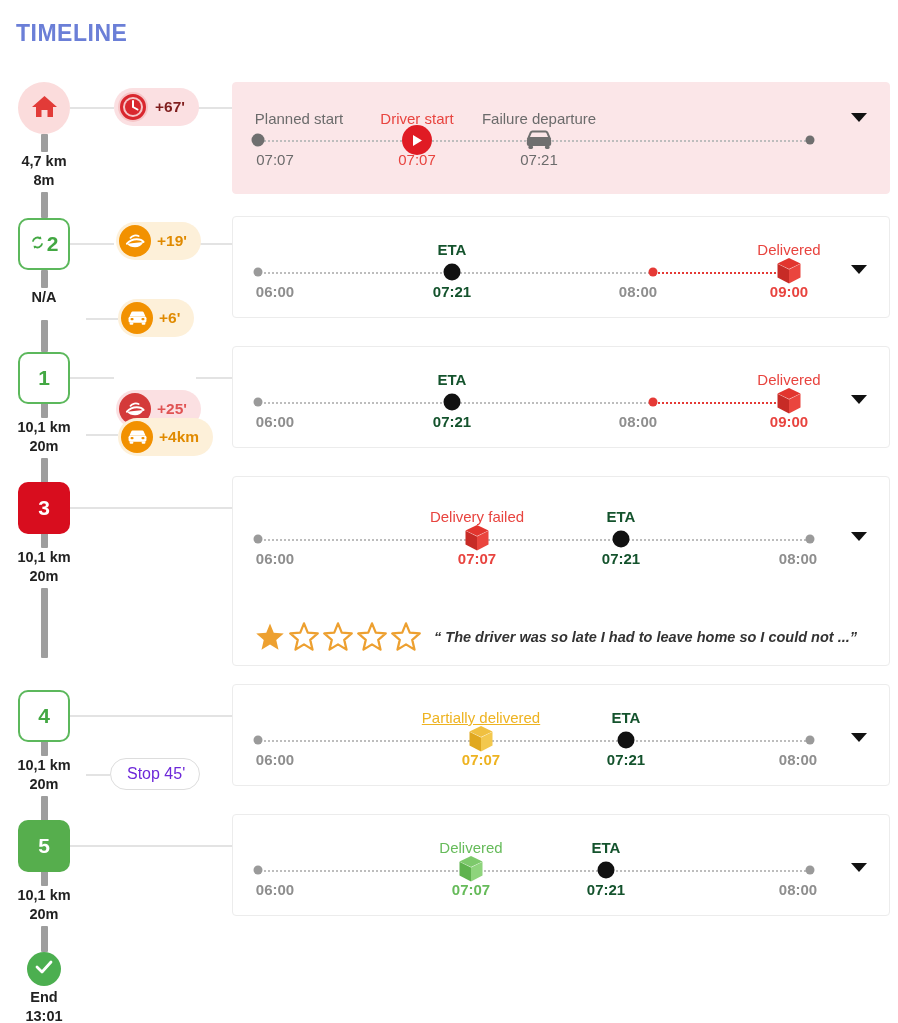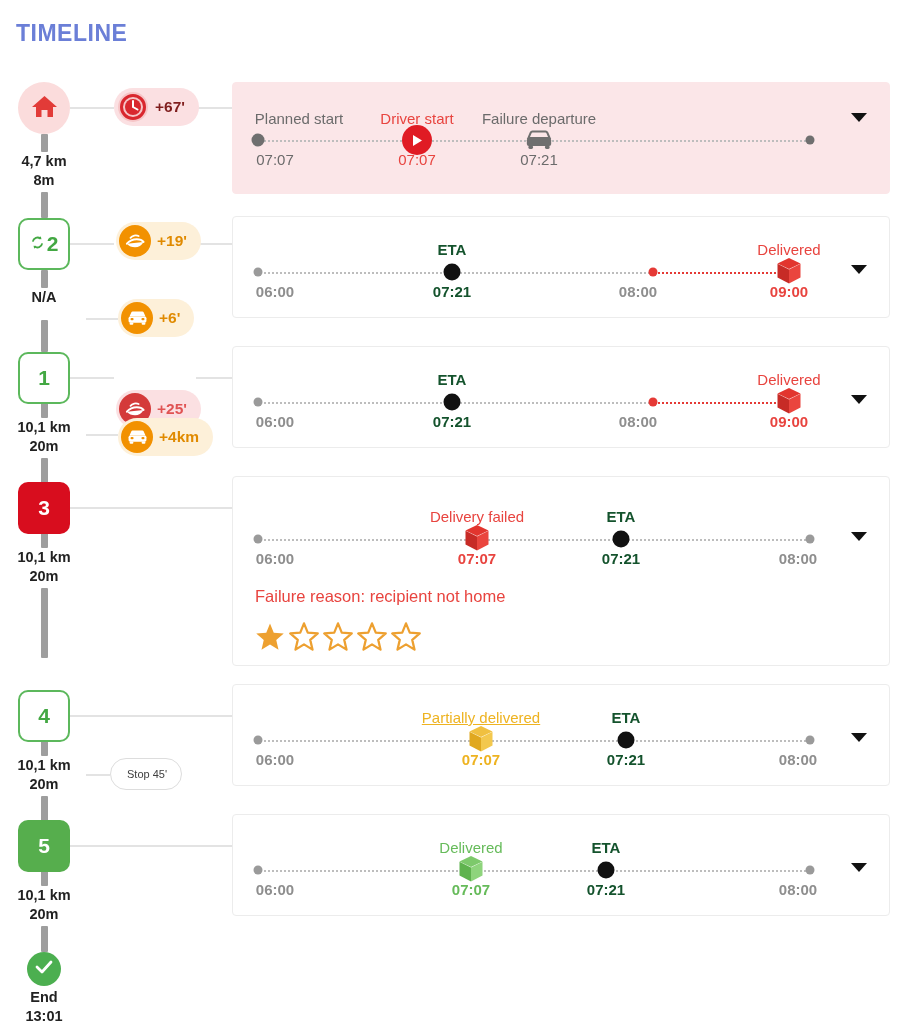--- a/index.html
+++ b/index.html
@@ -88,21 +88,21 @@
   .badge.orange .btext { color:#e08a00; }
   .badge.red { background:#fbe0e2; }
   .badge.red .bicon { background:#d43a3a; }
   .badge.red .btext { color:#e05353; }
   .badge.redclock { background:#fbe0e2; }
   .badge.redclock .btext { color:#7f1d1d; }
   .badge.outline {
     background:#fff; border:1.5px solid #ddd; padding-left:16px; height:32px;
     border-radius:16px;
   }
-  .badge.outline .btext { color:#404040; font-weight:normal; font-size:11px; }
+  .badge.outline .btext { color:#6d28d9; font-weight:normal; font-size:16px; }
 
   .connector {
     position:absolute; height:2px; background:#e3e3e3;
   }
 
   
   .card {
     position:absolute; left:232px; width:658px;
     background:#fff; border:1.5px solid #ececec; border-radius:4px;
   }
@@ -440,40 +440,40 @@
     </div>
     <div class="tl-time c-red-b" style="left:244px; top:73px;">07:07</div>
 
     <div class="tl-label c-black" style="left:388px; top:31px;">ETA</div>
     <div class="dot big-black" style="left:388px; top:62px;"></div>
     <div class="tl-time c-black" style="left:388px; top:73px;">07:21</div>
 
     <div class="dot small-grey" style="left:577px; top:62px;"></div>
     <div class="tl-time c-grey" style="left:565px; top:73px;">08:00</div>
 
-    <div class="fail-reason" style="top:110px;">Failure reason: recipient not home</div>
 
     <div class="rating-row" style="top:145px;">
       <span class="stars">
         <svg width="30" height="29" viewBox="0 0 24 23">
             <path d="M12 1 L15 8.4 L23 9 L17 14.2 L18.8 22 L12 17.8 L5.2 22 L7 14.2 L1 9 L9 8.4 Z" fill="#eda030"></path>
           </svg>
         <svg width="30" height="29" viewBox="0 0 24 23">
             <path d="M12 1 L15 8.4 L23 9 L17 14.2 L18.8 22 L12 17.8 L5.2 22 L7 14.2 L1 9 L9 8.4 Z" fill="none" stroke="#eda030" stroke-width="1.8" stroke-linejoin="round"></path>
           </svg>
         <svg width="30" height="29" viewBox="0 0 24 23">
             <path d="M12 1 L15 8.4 L23 9 L17 14.2 L18.8 22 L12 17.8 L5.2 22 L7 14.2 L1 9 L9 8.4 Z" fill="none" stroke="#eda030" stroke-width="1.8" stroke-linejoin="round"></path>
           </svg>
         <svg width="30" height="29" viewBox="0 0 24 23">
             <path d="M12 1 L15 8.4 L23 9 L17 14.2 L18.8 22 L12 17.8 L5.2 22 L7 14.2 L1 9 L9 8.4 Z" fill="none" stroke="#eda030" stroke-width="1.8" stroke-linejoin="round"></path>
           </svg>
         <svg width="30" height="29" viewBox="0 0 24 23">
             <path d="M12 1 L15 8.4 L23 9 L17 14.2 L18.8 22 L12 17.8 L5.2 22 L7 14.2 L1 9 L9 8.4 Z" fill="none" stroke="#eda030" stroke-width="1.8" stroke-linejoin="round"></path>
           </svg>
       </span>
+      <span class="quote">“ The driver was so late I had to leave home so I could not ...”</span>
     </div>
 
     <div class="chev" style="top:55px;"></div>
   </div>
 
   <div class="card" style="top:614px; height:102px;">
     <div class="tl-track" style="left:24px; top:55px; width:553px;"></div>
 
     <div class="dot small-grey" style="left:25px; top:55px;"></div>
     <div class="tl-time c-grey" style="left:42px; top:66px;">06:00</div>

